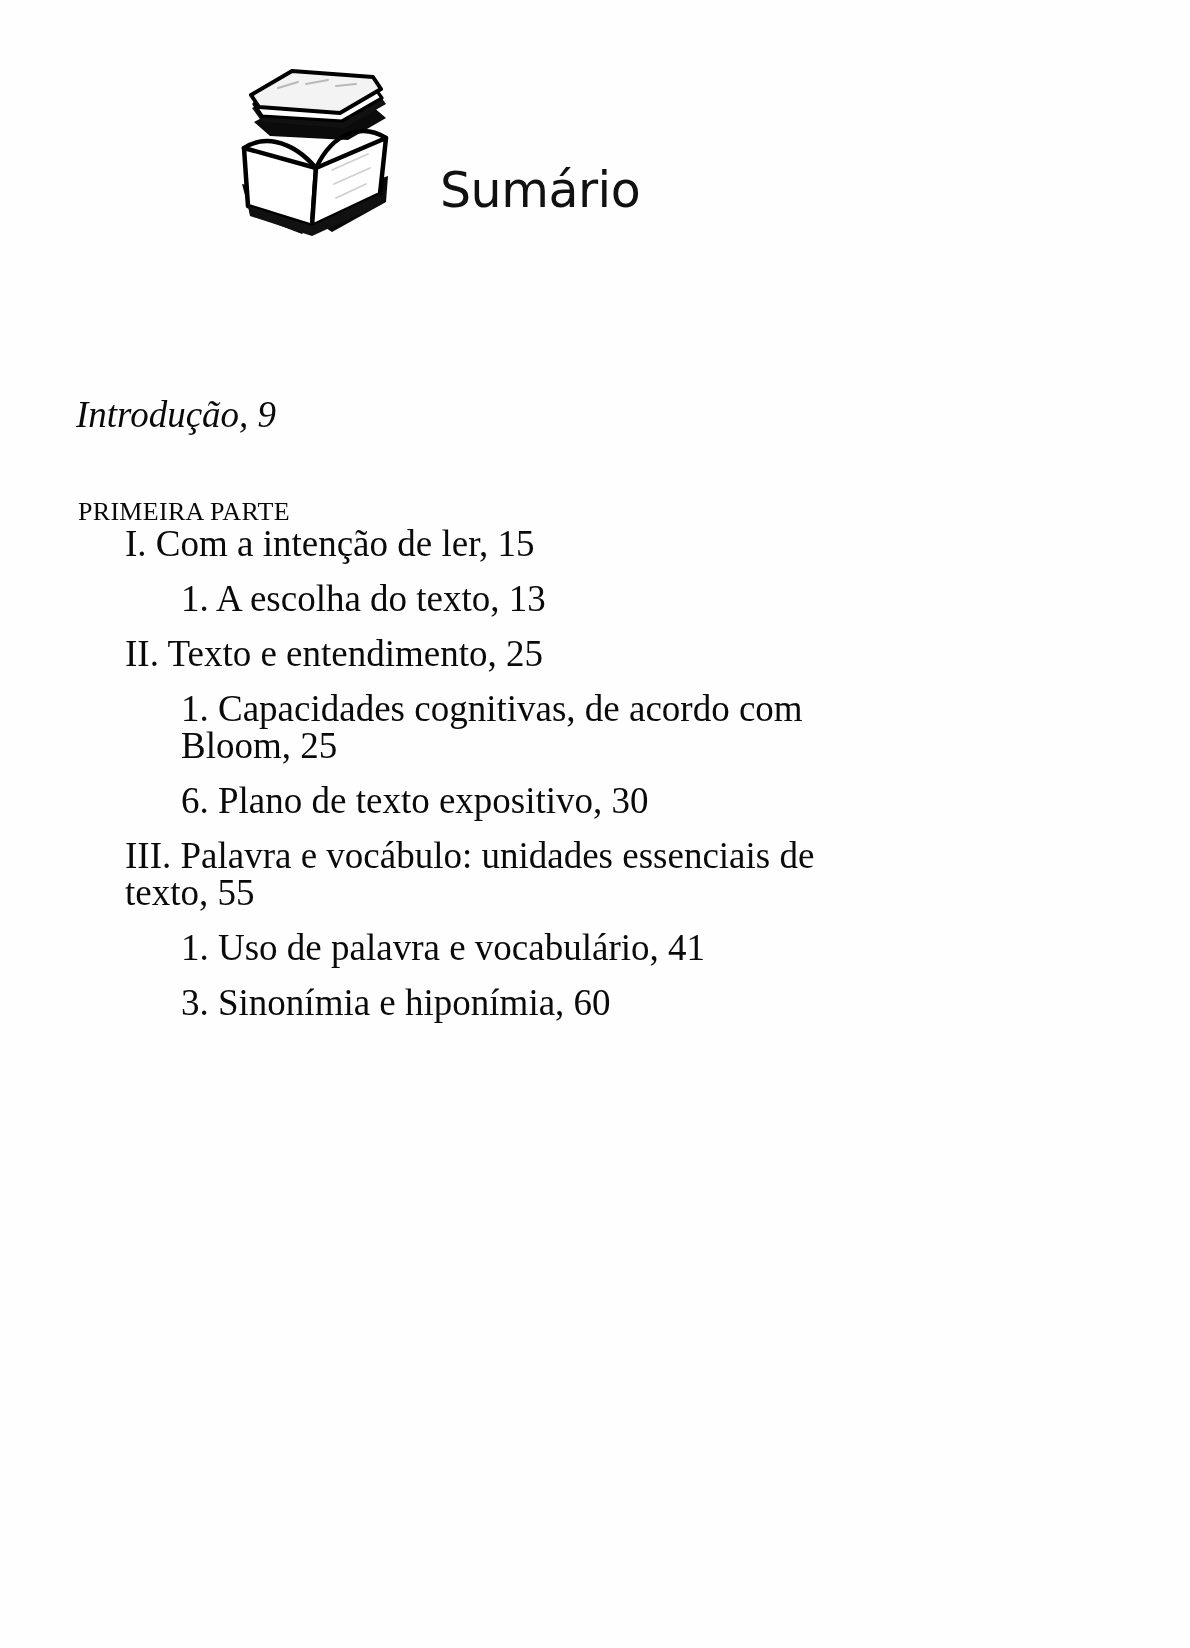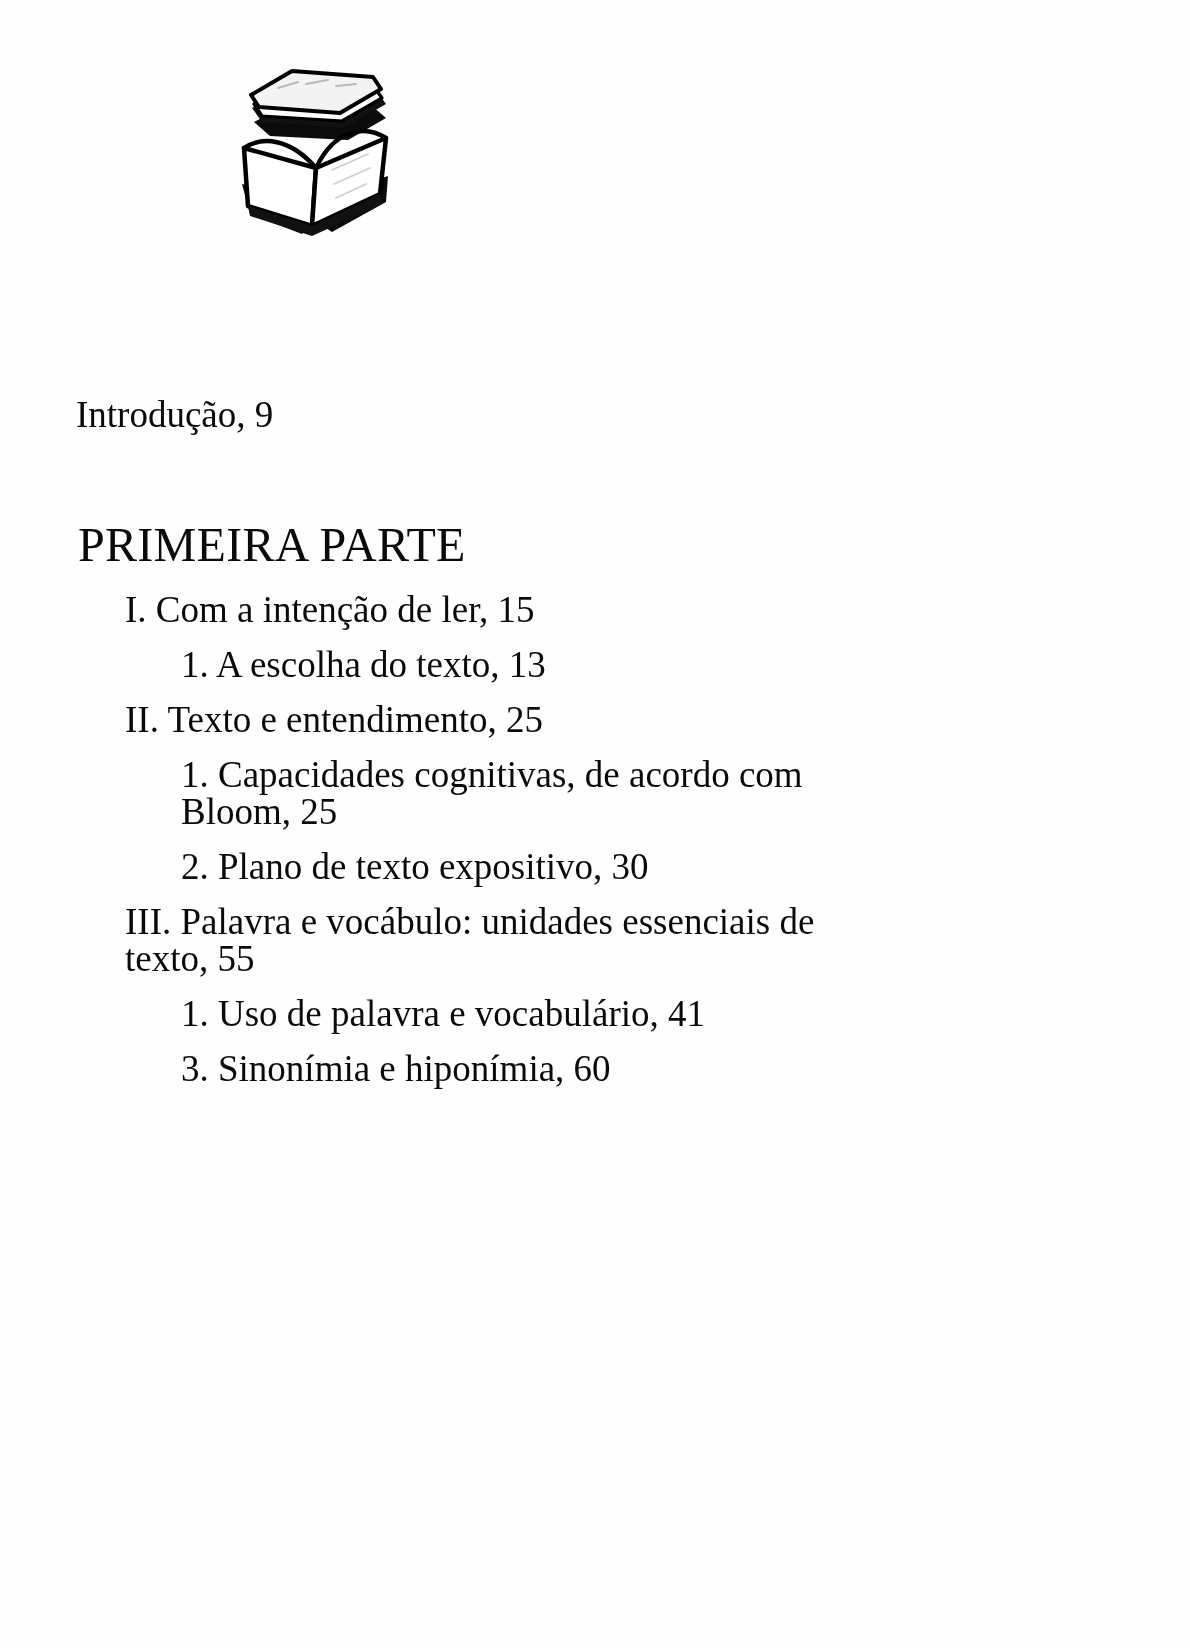--- a/index.html
+++ b/index.html
@@ -51,29 +51,29 @@
     top: 396px;
     width: 1190px;
   }
   .toc-entry {
     font-size: 37px;
     line-height: 1.0;
     color: #0a0a0a;
     white-space: pre-wrap;
   }
   .intro {
+    font-style: italic;
     margin-left: 76px;
-    margin-bottom: 88px;
+    margin-bottom: 66px;
     font-size: 37px;
   }
   .part-head {
     margin-left: 78px;
-    font-size: 48px;
+    font-size: 26px;
     letter-spacing: 0.3px;
-    margin-bottom: 22px;
   }
   .lvl-1 {
     margin-left: 125px;
     max-width: 830px;
     margin-bottom: 18px;
     text-indent: -0px;
   }
   .lvl-2 {
     margin-left: 181px;
     max-width: 775px;
@@ -113,32 +113,33 @@
         <path d="M80 124 L76 182" fill="none" stroke="#000000" stroke-width="3"></path>
 
         <path d="M96 126 L132 110 M98 140 L134 124 M100 154 L130 140" stroke="#cfcfcf" stroke-width="1.8" fill="none" stroke-linecap="round"></path>
 
         <path d="M12 162 L14 172 L76 192 L76 182 Z" fill="#111111"></path>
 
         <path d="M76 182 L76 192 L146 160 L144 150 Z" fill="#111111"></path>
       </svg>
     </div>
 
+    <div class="page-title">Sumário</div>
   </div>
 
   <div class="toc">
     <div class="toc-entry intro">Introdução, 9</div>
     <div class="toc-entry part-head">PRIMEIRA PARTE</div>
     <div id="toc-entries">
         <div class="toc-entry lvl-1">I. Com a intenção de ler, 15</div>
         <div class="toc-entry lvl-2">1. A escolha do texto, 13</div>
         <div class="toc-entry lvl-1">II. Texto e entendimento, 25</div>
         <div class="toc-entry lvl-2">1. Capacidades cognitivas, de acordo com
 Bloom, 25</div>
-        <div class="toc-entry lvl-2">2. Plano de texto expositivo, 30</div>
+        <div class="toc-entry lvl-2">6. Plano de texto expositivo, 30</div>
         <div class="toc-entry lvl-1">III. Palavra e vocábulo: unidades essenciais de
 texto, 55</div>
         <div class="toc-entry lvl-2">1. Uso de palavra e vocabulário, 41</div>
         <div class="toc-entry lvl-2">3. Sinonímia e hiponímia, 60</div>
       </div>
   </div>
 
 </div>
 
 </body></html>

